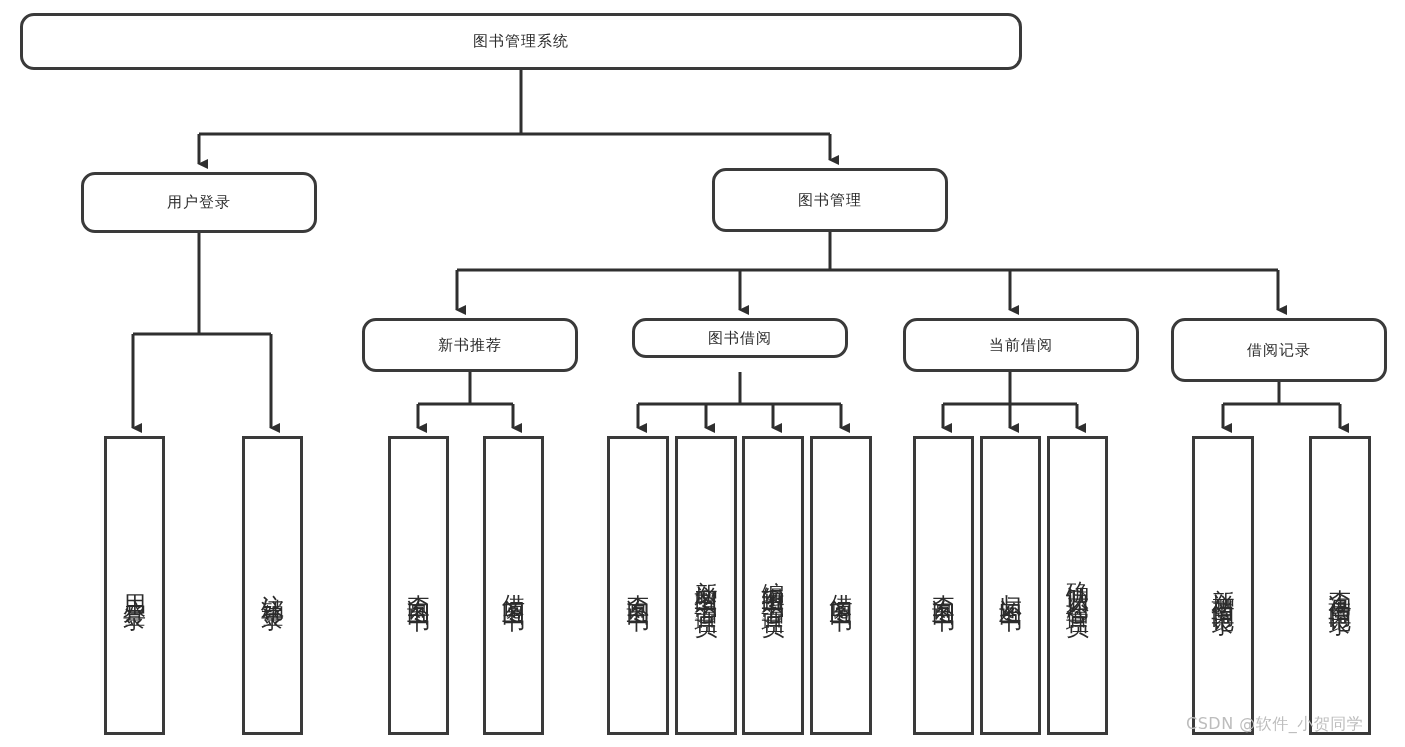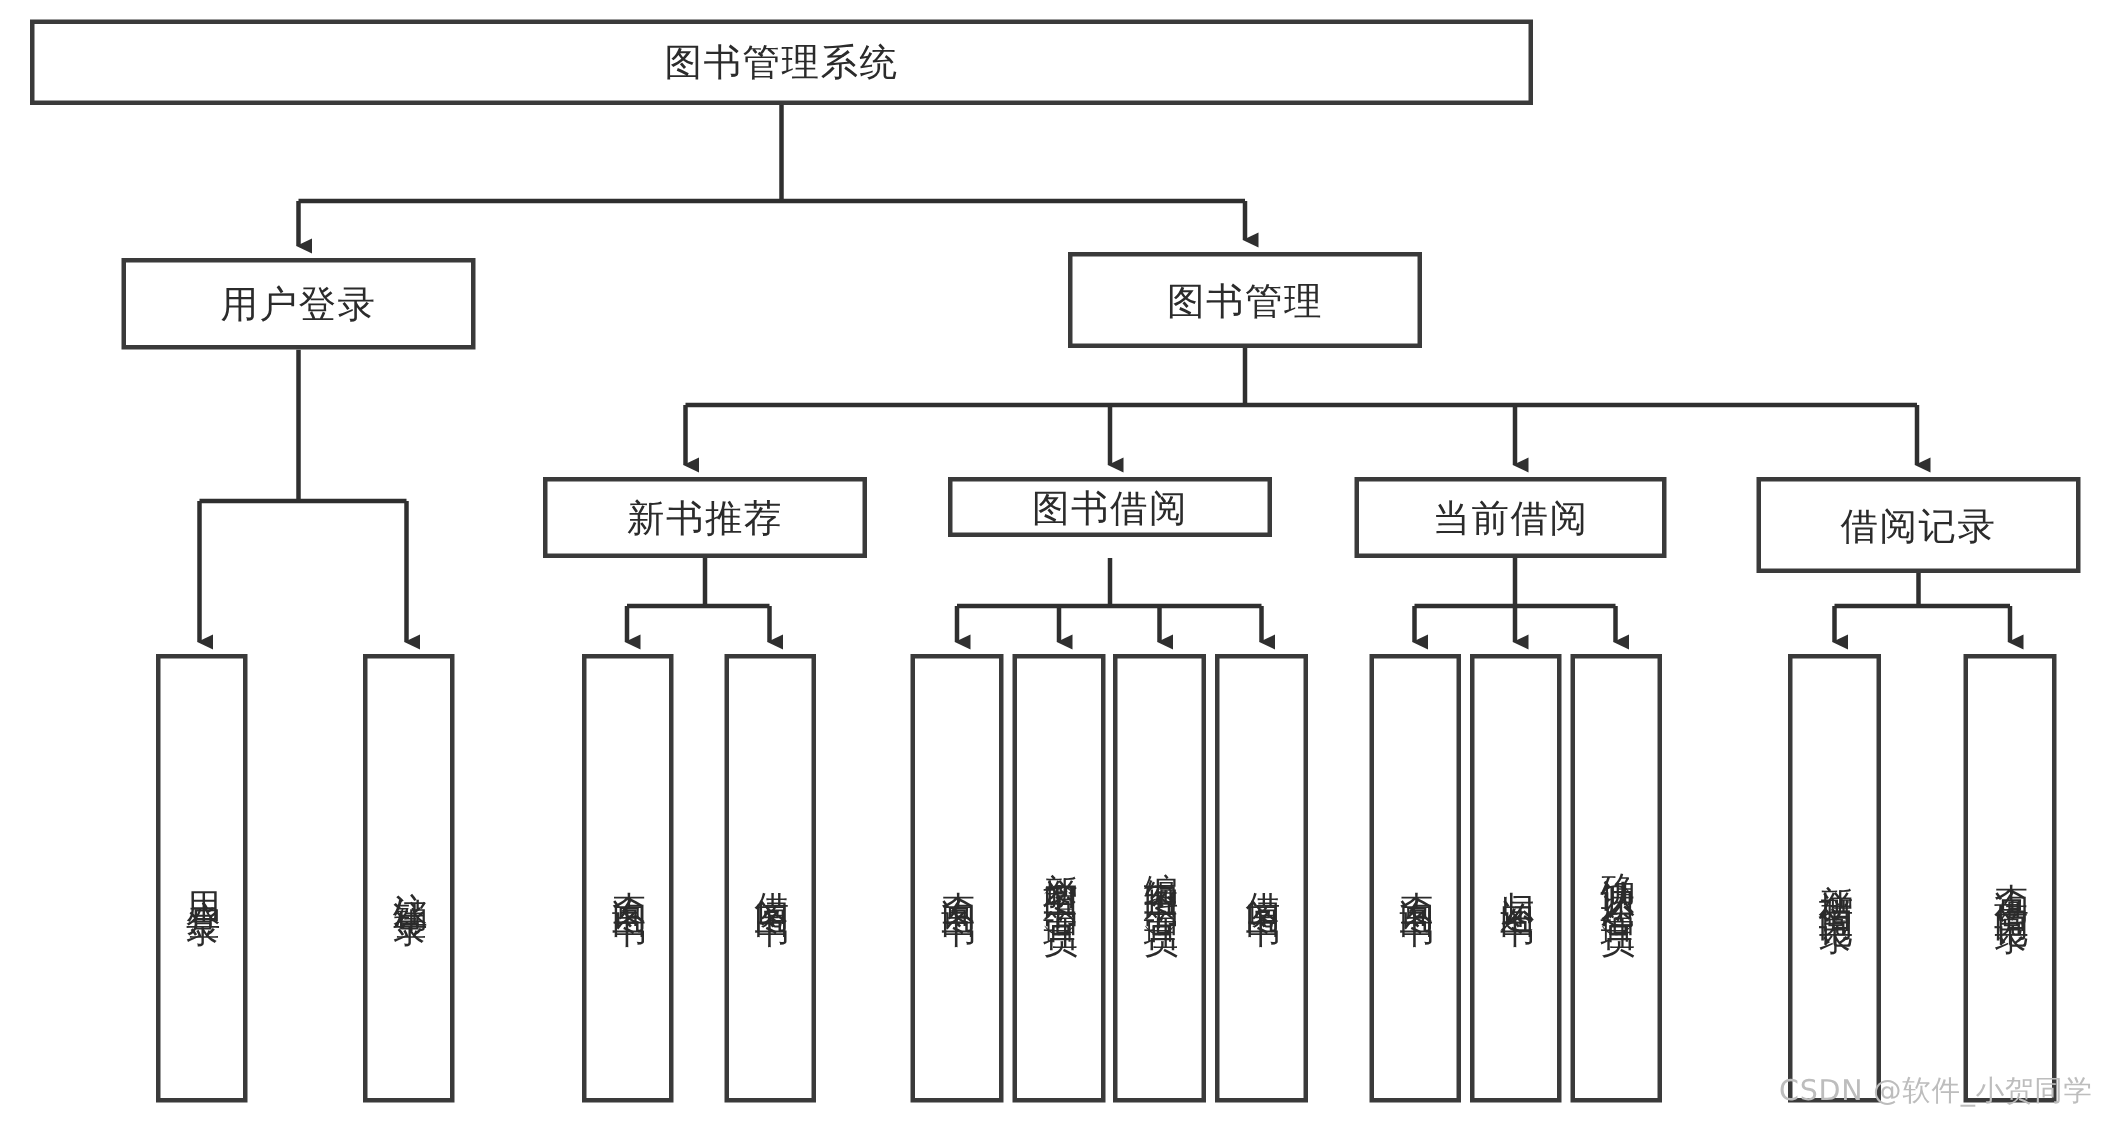--- a/index.html
+++ b/index.html
@@ -28,41 +28,42 @@
     position: absolute;
     box-sizing: border-box;
     border: 3px solid #3a3a3a;
     background: #ffffff;
     display: flex;
     align-items: center;
     justify-content: center;
     color: #2b2b2b;
   }
   .node-h {
-    font-size: 25px;
+    font-size: 15px;
     letter-spacing: 1px;
     white-space: nowrap;
+    border-radius: 14px;
   }
   .node-v {
     writing-mode: vertical-rl;
     text-orientation: upright;
     font-size: 23px;
     letter-spacing: 5px;
     line-height: 1;
     align-items: center;
     justify-content: center;
     text-align: center;
     padding-top: 6px;
     padding-bottom: 6px;
   }
   .watermark {
     position: absolute;
     left: 1186px;
     top: 714px;
-    font-size: 19px;
+    font-size: 16px;
     color: #bdbdbd;
     white-space: nowrap;
     letter-spacing: 0.5px;
   }
 </style>
 </head>
 <body>
 
 <div id="canvas">
 
@@ -132,21 +133,21 @@
   </div>
 
   <div class="node-box node-h" style="left:362px; top:318px; width:216px; height:54px;">
     <span>新书推荐</span>
   </div>
 
   <div class="node-box node-h" style="left:632px; top:318px; width:216px; height:40px;">
     <span>图书借阅</span>
   </div>
 
-  <div class="node-box node-h" style="left:903px; top:318px; width:208px; height:54px;font-family:Liberation Mono, monospace;">
+  <div class="node-box node-h" style="left:903px; top:318px; width:236px; height:54px;font-family:Liberation Mono, monospace;">
     <span>当前借阅</span>
   </div>
 
   <div class="node-box node-h" style="left:1171px; top:318px; width:216px; height:64px;">
     <span>借阅记录</span>
   </div>
 
   <div class="node-box node-v" style="left:104px; top:436px; width:61px; height:299px;">
     <span>用户登录</span>
   </div>

